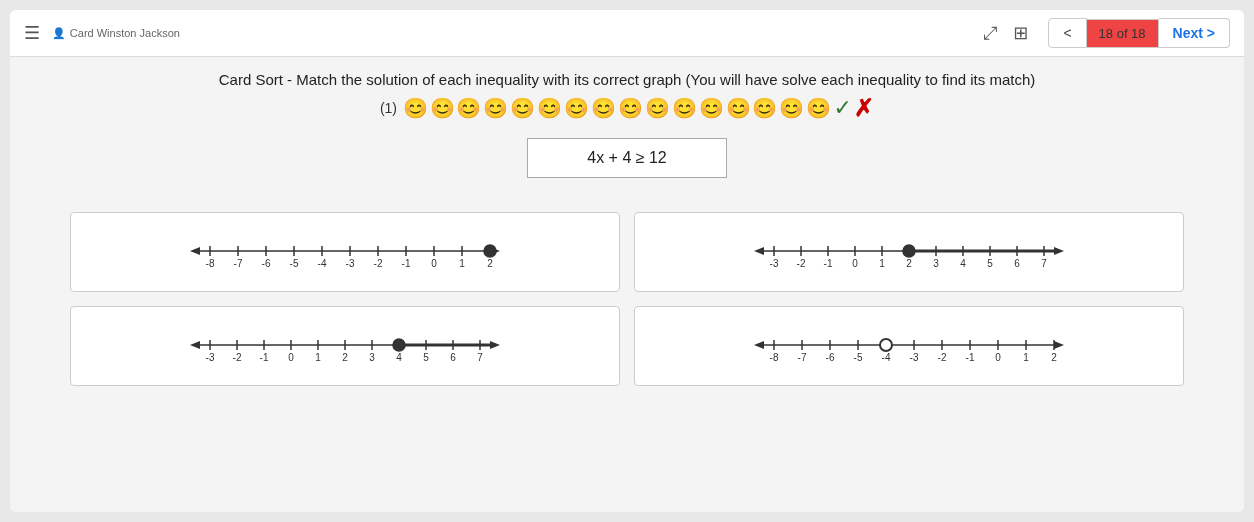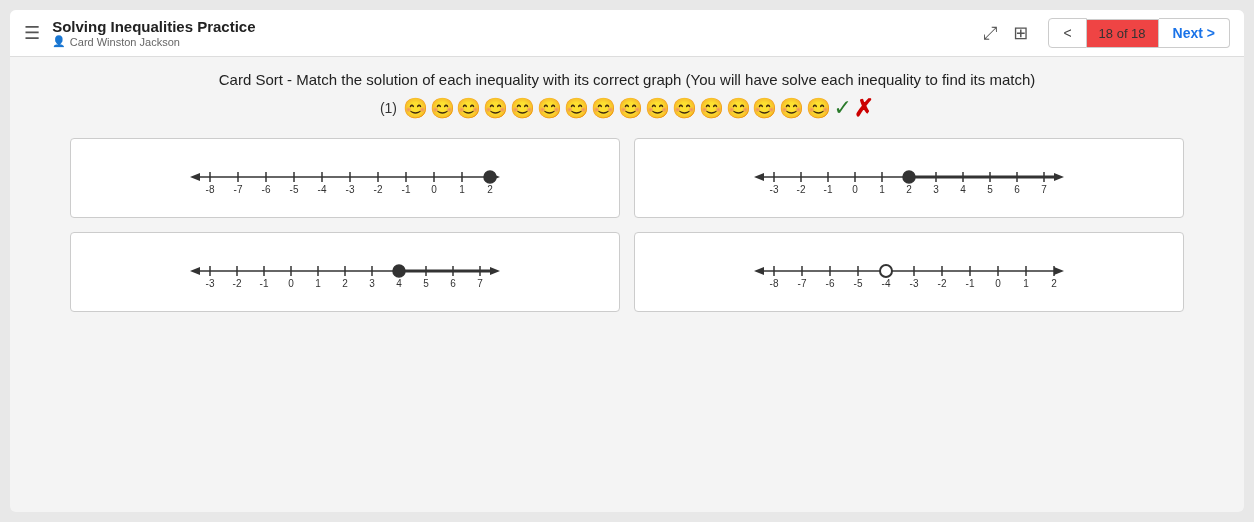--- a/index.html
+++ b/index.html
@@ -160,21 +160,20 @@
     }
   </style>
 </head>
 <body>
 
 <div class="main-container">
 
   <div class="header">
     <span class="hamburger-icon">☰</span>
     <div class="title-block">
-      <h2>Solving Inequalities Practice</h2>
       <div class="subtitle">
         <span>👤</span>
         <span>Card Winston Jackson</span>
       </div>
     </div>
     <div class="header-icons">
       <button class="header-icon-btn">⤢</button>
       <button class="header-icon-btn">⊞</button>
     </div>
     <div class="nav-controls">
@@ -202,20 +201,25 @@
       <span>😊</span>
       <span>😊</span>
       <span>😊</span>
       <span>😊</span>
       <span>😊</span>
       <span>😊</span>
       <span class="check-mark">✓</span>
       <span class="x-mark">✗</span>
     </div>
 
+    <div style="display:flex;justify-content:center;margin-bottom:16px;">
+      <div class="inequality-box">
+        <span class="inequality-text">4x + 4 ≥ 12</span>
+      </div>
+    </div>
 
     <div class="number-lines-grid">
 
       <div class="number-line-card">
         <svg class="nl-svg" viewBox="0 0 320 50">
 
           <line x1="10" y1="22" x2="305" y2="22" stroke="#333" stroke-width="1.5"></line>
 
           <polygon points="305,18 315,22 305,26" fill="#333"></polygon>
 

